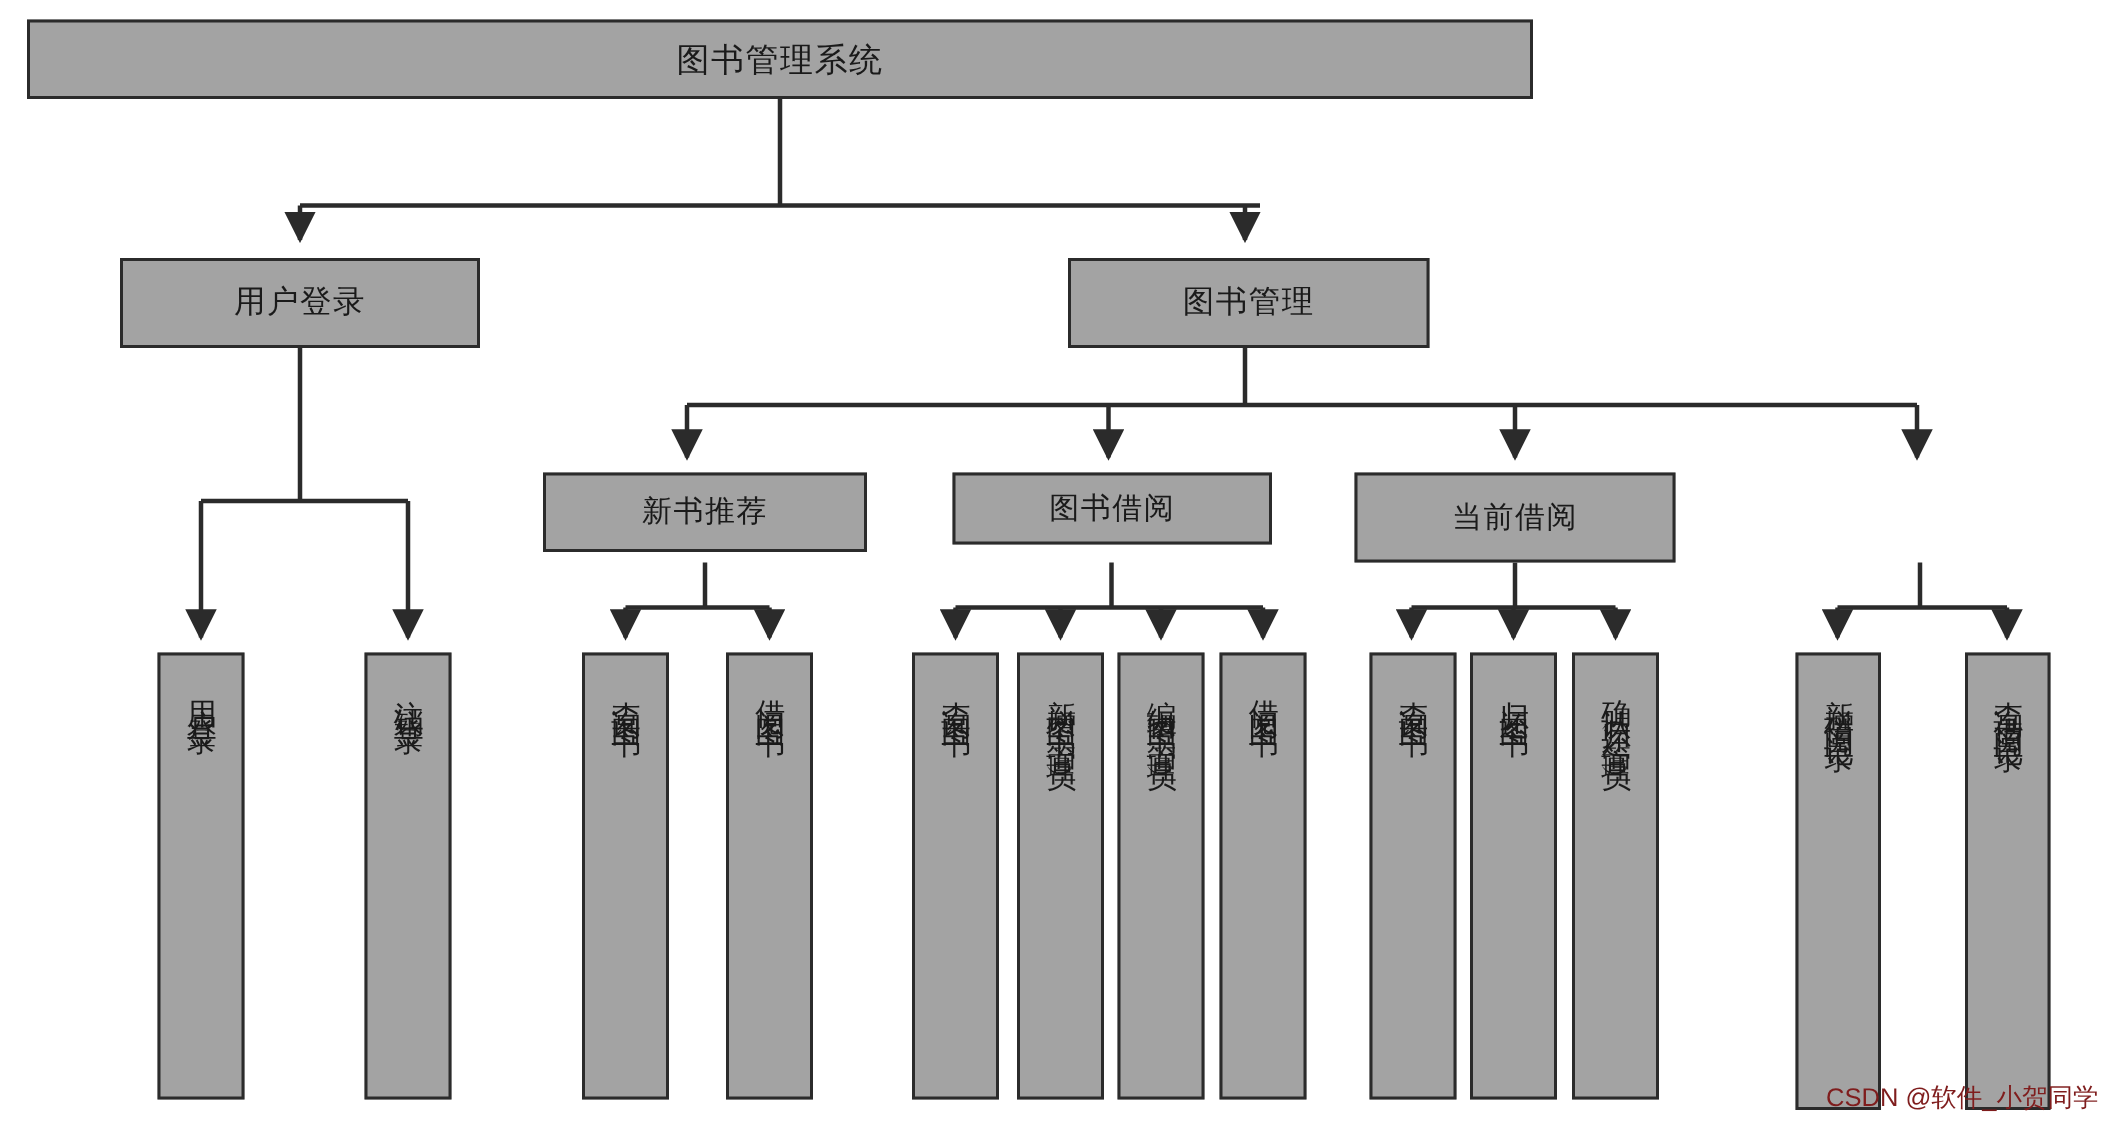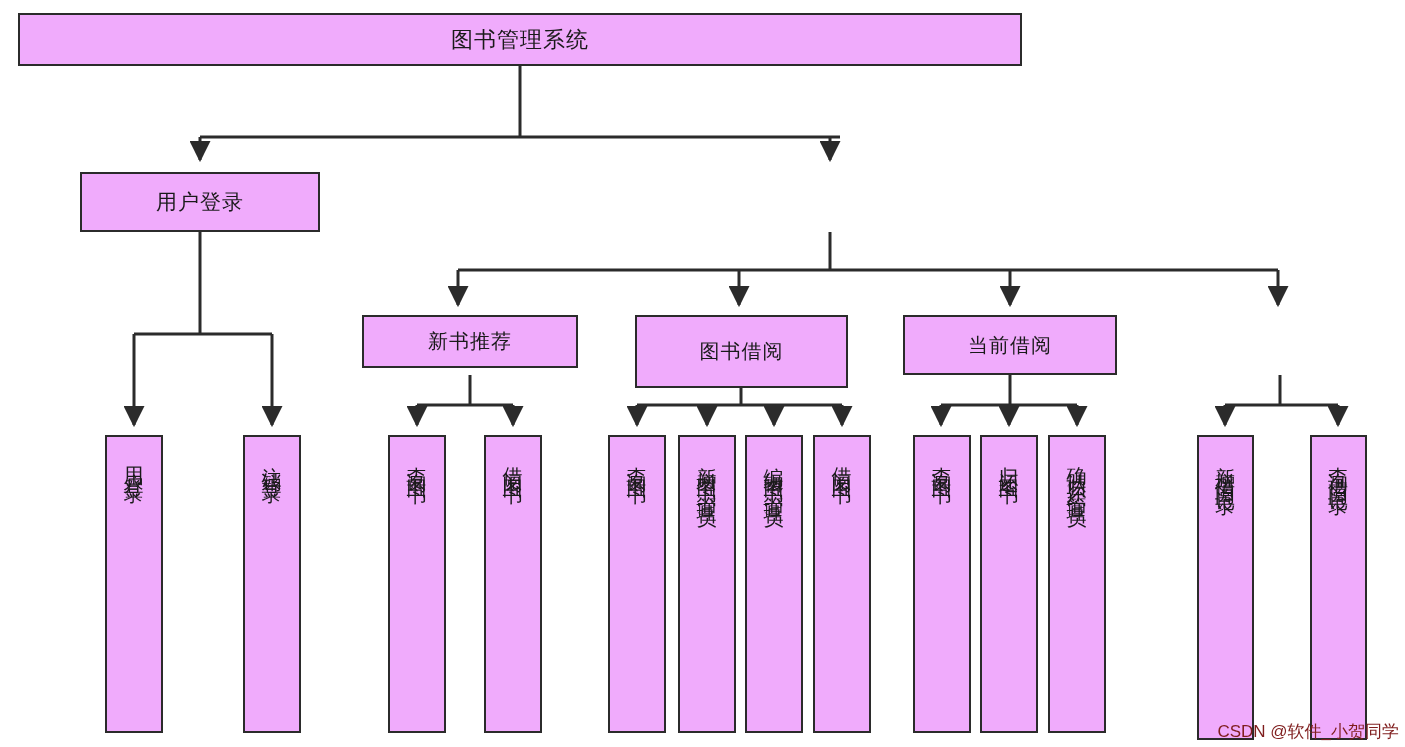--- a/index.html
+++ b/index.html
@@ -8,21 +8,21 @@
     background:#ffffff;
     font-family:"Liberation Sans","DejaVu Sans",sans-serif;
     overflow:hidden;
   }
   #canvas{position:relative;width:1405px;height:747px;}
   svg.edges{position:absolute;left:0;top:0;width:1405px;height:747px;}
 
   .node{
     position:absolute;
     box-sizing:border-box;
-    background:#f0abfc;
+    background:#a3a3a3;
     border:2px solid #2b2b2b;
     display:flex;
     align-items:center;
     justify-content:center;
     color:#1a1a1a;
   }
   .node .label{
     font-size:21px;
     letter-spacing:1px;
     line-height:1.15;
@@ -114,25 +114,28 @@
     </g>
   </svg>
 
   <div class="node root" style="left:18px;top:13px;width:1004px;height:53px;">
     <span class="label">图书管理系统</span>
   </div>
 
   <div class="node lvl1" style="left:80px;top:172px;width:240px;height:60px;">
     <span class="label">用户登录</span>
   </div>
+  <div class="node lvl1" style="left:712px;top:172px;width:241px;height:60px;">
+    <span class="label">图书管理</span>
+  </div>
 
   <div class="node lvl2" style="left:362px;top:315px;width:216px;height:53px;">
     <span class="label">新书推荐</span>
   </div>
-  <div class="node lvl2" style="left:635px;top:315px;width:213px;height:73px;">
+  <div class="node lvl2" style="left:635px;top:315px;width:213px;height:48px;">
     <span class="label">图书借阅</span>
   </div>
   <div class="node lvl2" style="left:903px;top:315px;width:214px;height:60px;">
     <span class="label">当前借阅</span>
   </div>
 
   <div class="node leaf" style="left:105px;top:435px;width:58px;height:298px;">
     <span class="label">用户登录</span>
   </div>
   <div class="node leaf" style="left:243px;top:435px;width:58px;height:298px;">

